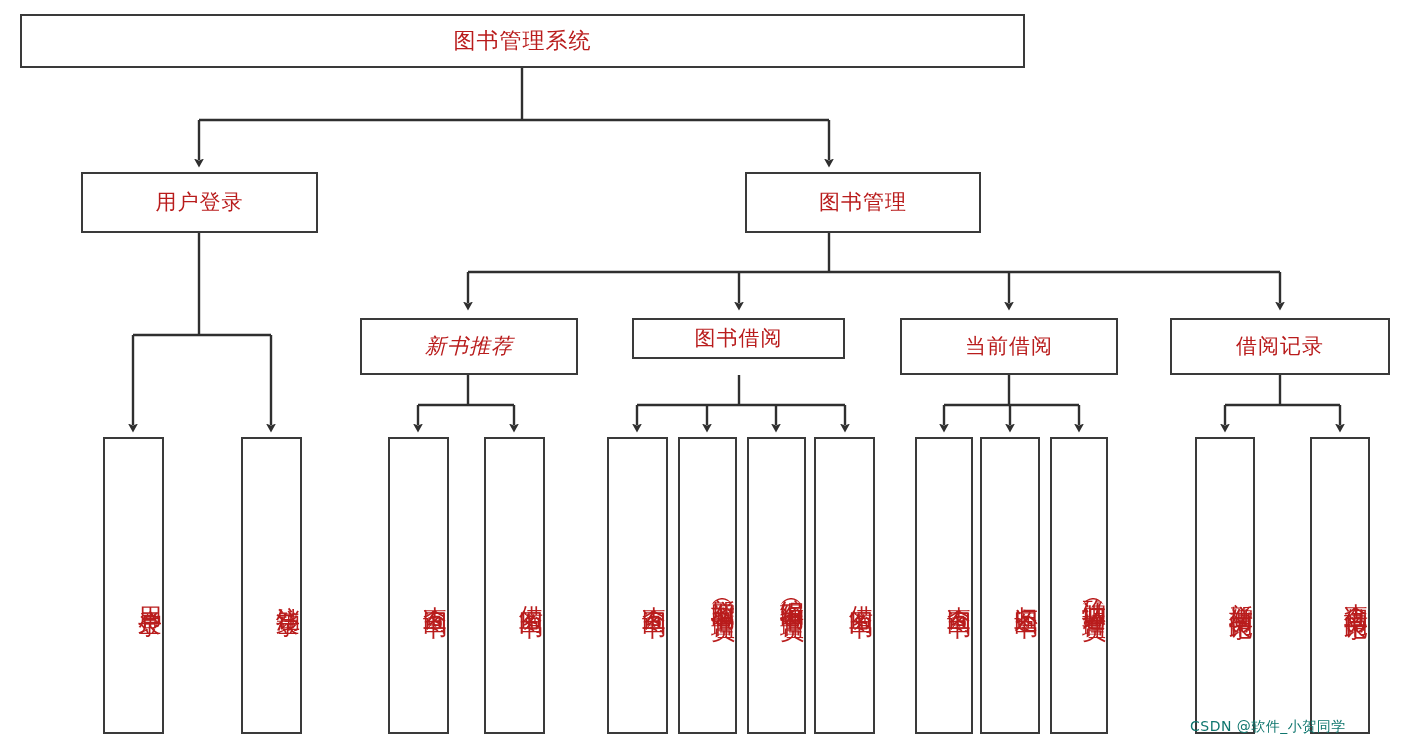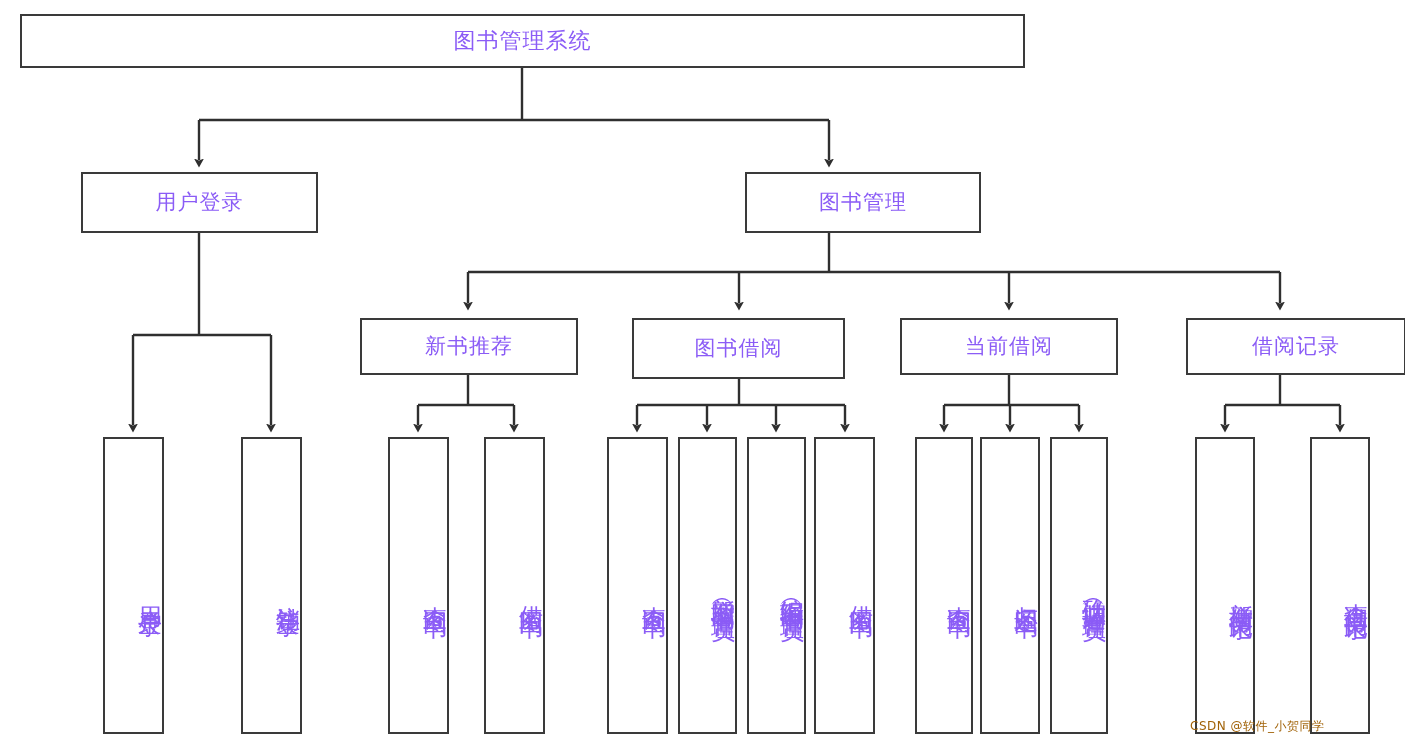--- a/index.html
+++ b/index.html
@@ -14,21 +14,21 @@
   svg.links{position:absolute;left:0;top:0;width:1405px;height:747px;pointer-events:none;}
 
   .node{
     position:absolute;
     box-sizing:border-box;
     background:#ffffff;
     border:2px solid #3a3a3a;
     display:flex;
     align-items:center;
     justify-content:center;
-    color:#8b5cf6;
+    color:#b91c1c;
   }
   .node .lbl{
     display:block;
     text-align:center;
     line-height:1.18;
     white-space:pre;
   }
   
   .node.h .lbl{font-size:21px;letter-spacing:1px;}
   .node.root .lbl{font-size:22px;letter-spacing:1px;}
@@ -44,22 +44,22 @@
   .node.v .lbl{
     font-size:24px;
     letter-spacing:3px;
     line-height:1;
     writing-mode:vertical-rl;
     text-orientation:upright;
   }
 
   .watermark{
     position:absolute;
-    color:#a16207;
-    font-size:12px;
+    color:#0f766e;
+    font-size:14px;
     white-space:nowrap;
     letter-spacing:0.5px;
   }
 </style>
 </head>
 <body>
 
 <div id="stage">
 
   <svg class="links" viewBox="0 0 1405 747" xmlns="http://www.w3.org/2000/svg">
@@ -116,30 +116,30 @@
     <span class="lbl">图书管理系统</span>
   </div>
 
   <div class="node h" style="left:81px;top:172px;width:237px;height:61px;">
     <span class="lbl">用户登录</span>
   </div>
   <div class="node h" style="left:711px;top:172px;width:236px;height:61px;margin-left:34px;">
     <span class="lbl">图书管理</span>
   </div>
 
-  <div class="node h" style="left:360px;top:318px;width:218px;height:57px;">
+  <div class="node h" style="left:360px;top:318px;width:218px;height:57px;font-style:italic;">
     <span class="lbl">新书推荐</span>
   </div>
-  <div class="node h" style="left:632px;top:318px;width:213px;height:61px;">
+  <div class="node h" style="left:632px;top:318px;width:213px;height:41px;">
     <span class="lbl">图书借阅</span>
   </div>
   <div class="node h" style="left:900px;top:318px;width:218px;height:57px;justify-content:center;">
     <span class="lbl">当前借阅</span>
   </div>
-  <div class="node h" style="left:1170px;top:318px;width:220px;height:57px;margin-left:16px;">
+  <div class="node h" style="left:1170px;top:318px;width:220px;height:57px;">
     <span class="lbl">借阅记录</span>
   </div>
 
   <div class="node v" style="left:103px;top:437px;width:61px;height:297px;">
     <span class="lbl">用户登录</span>
   </div>
   <div class="node v" style="left:241px;top:437px;width:61px;height:297px;">
     <span class="lbl">注销登录</span>
   </div>
 

